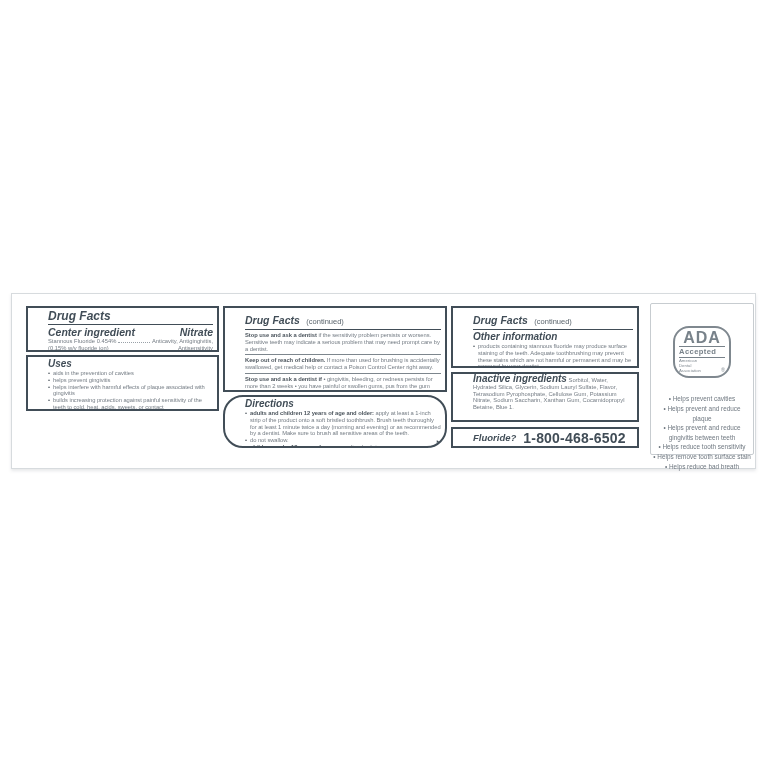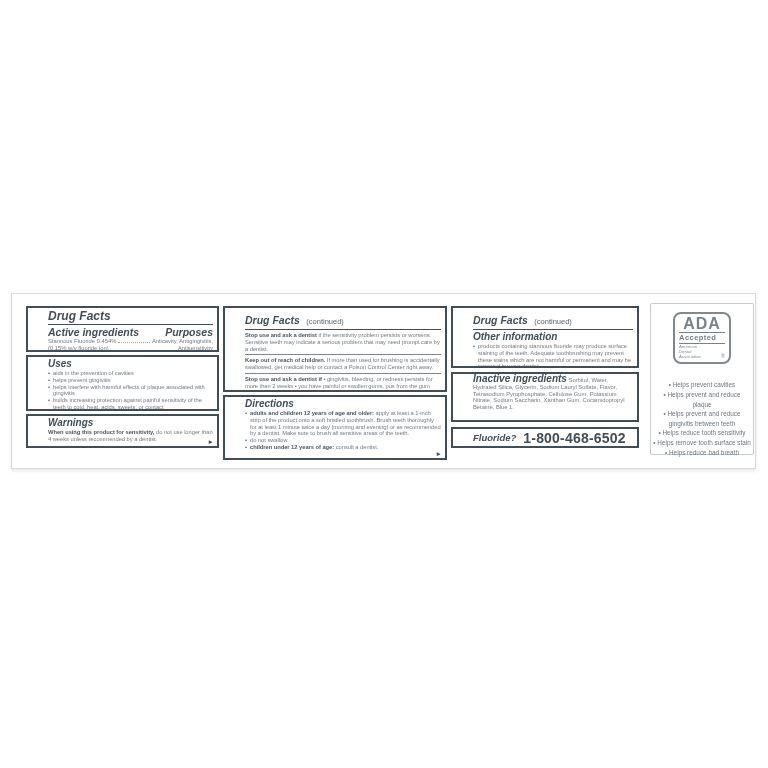--- a/index.html
+++ b/index.html
@@ -46,40 +46,40 @@
 
   .arrow { position:absolute; right:3px; bottom:1px; font-size:6.5px; color:#414d57; line-height:6.5px; }
 
   
   .p1 .boxA { height:46px; }
   .p1 .boxB { height:56px; margin-top:3px; }
   .p1 .boxC { height:34px; margin-top:3px; }
 
   
   .p2 .boxA { height:86px; }
-  .p2 .boxB { height:65px; margin-top:3px; }
+  .p2 .boxB { height:53px; margin-top:3px;border-radius:20px; }
 
   
   .p3 .boxA { height:62px; }
   .p3 .boxB { height:50px; margin-top:4px; }
   .p3 .boxC { height:21px; margin-top:5px; display:flex; align-items:center; gap:7px; }
   .q-label { font-style:italic; font-weight:bold; font-size:9.5px; color:#414d57; }
   .q-phone { font-weight:bold; font-size:14px; color:#414d57; letter-spacing:0.2px; }
 
   .inactive-head { font-style:italic; font-weight:bold; font-size:10px; color:#414d57; }
   .inactive-text { font-size:5.8px; line-height:6.8px; color:#747c84; }
 
   
   .p4 {
     position:absolute; left:638px; top:9px; width:104px; height:152px;
     border:1px solid #c7ccd0; border-radius:2px; background:#fff;
     display:flex; flex-direction:column; align-items:center;
   }
   .ada-logo {
-    margin-top:8px; width:58px; border:2px solid #7f888f; border-radius:8px;
+    margin-top:22px; width:58px; border:2px solid #7f888f; border-radius:16px;
     padding:2px 4px 3px 4px; color:#78828a; background:#fff;
   }
   .ada-word { font-weight:bold; font-size:16px; line-height:15px; letter-spacing:1px; text-align:center; color:#78828a; }
   .ada-rule { border:none; border-top:1.5px solid #78828a; margin:1px 0; }
   .ada-accepted { font-weight:bold; font-size:7.6px; line-height:8px; letter-spacing:0.4px; color:#78828a; }
   .ada-bottom { display:flex; justify-content:space-between; align-items:flex-end; margin-top:1px; }
   .ada-assoc { font-size:4.3px; line-height:4.8px; width:30px; color:#828b92; }
   .ada-reg { font-size:5.5px; color:#828b92; }
   .benefits { margin-top:16px; width:98px; text-align:center; }
   .benefit { font-size:6.4px; line-height:9.6px; color:#6f7880; }
@@ -88,22 +88,22 @@
 <body>
 
 <div class="canvas">
   <div class="strip">
 
     <section class="panel p1">
       <div class="box boxA">
         <div class="df-title">Drug Facts</div>
         <hr class="title-rule">
         <div class="heads-row">
-          <span class="h-ai">Active ingredients</span>
-          <span class="h-p">Purposes</span>
+          <span class="h-ai">Center ingredient</span>
+          <span class="h-p">Nitrate</span>
         </div>
         <div class="leader-row">
           <span>Stannous Fluoride 0.454%</span>
           <span class="dots"></span>
           <span>Anticavity, Antigingivitis,</span>
         </div>
         <div class="plain-row">
           <span>(0.15% w/v fluoride ion)</span>
           <span>Antisensitivity</span>
         </div>
@@ -122,27 +122,20 @@
         <div class="bullet">
           <span class="dot">•</span>
           <span class="bt">helps interfere with harmful effects of plaque associated with gingivitis</span>
         </div>
         <div class="bullet">
           <span class="dot">•</span>
           <span class="bt">builds increasing protection against painful sensitivity of the teeth to cold, heat, acids, sweets, or contact</span>
         </div>
       </div>
 
-      <div class="box boxC">
-        <div class="sec-head">Warnings</div>
-        <div class="body">
-          <b>When using this product for sensitivity,</b><span> do not use longer than 4 weeks unless recommended by a dentist.</span>
-        </div>
-        <span class="arrow">►</span>
-      </div>
     </section>
 
     <section class="panel p2">
       <div class="box boxA">
         <div>
           <span class="df-title-sm">Drug Facts</span>
           <span class="continued">(continued)</span>
         </div>
         <hr class="title-rule">
         <div class="body sec">

